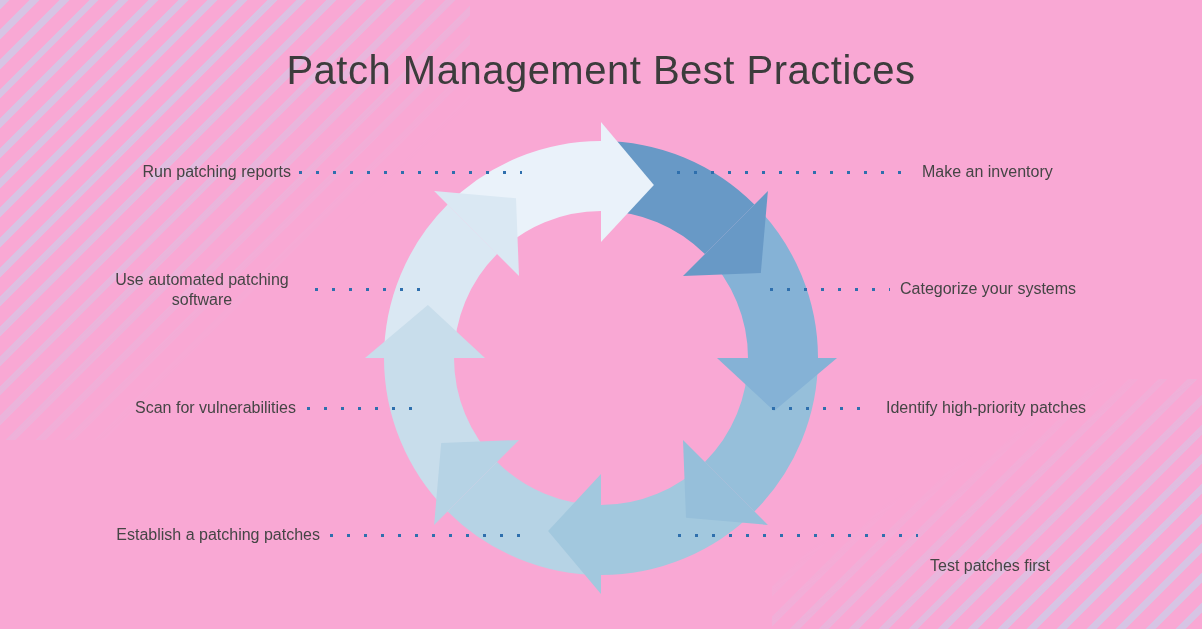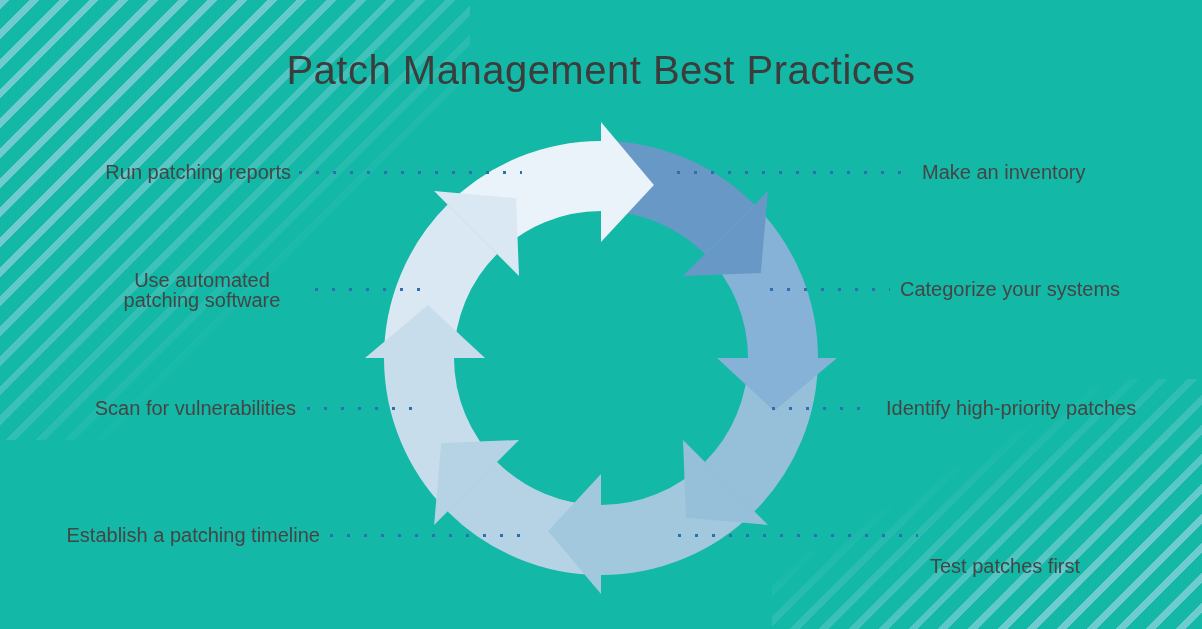--- a/index.html
+++ b/index.html
@@ -1,17 +1,17 @@
 <!DOCTYPE html>
 <html style="--title-color: #3c3c3c; --text-color: #454545; --dot-color: #2e6fad; --stripe-color: #bcdcf2;"><head>
 <meta charset="utf-8">
 <style>
   html,body{margin:0;padding:0;background:#fff;}
   .page{
-    position:relative;width:1202px;height:629px;background:#14b8a6;overflow:hidden;
+    position:relative;width:1202px;height:629px;background:#f9a8d4;overflow:hidden;
     font-family:"Liberation Sans",sans-serif;
   }
   .title{
     position:absolute;left:0;right:0;top:48px;text-align:center;
     font-size:40px;font-weight:400;color:var(--title-color,#3c3c3c);letter-spacing:.5px;
   }
   .corner{position:absolute;pointer-events:none;opacity:.55;}
   .corner-tl{
     left:0;top:0;width:470px;height:440px;
     background:repeating-linear-gradient(135deg, var(--stripe-color,#bcdcf2) 0 7px, rgba(255,255,255,0) 7px 21px);
@@ -19,21 +19,21 @@
     mask-image:linear-gradient(to bottom right,#000 0%,#000 28%,rgba(0,0,0,0) 62%);
   }
   .corner-br{
     right:0;bottom:0;width:430px;height:250px;
     background:repeating-linear-gradient(135deg, var(--stripe-color,#bcdcf2) 0 7px, rgba(255,255,255,0) 7px 21px);
     -webkit-mask-image:linear-gradient(to top left,#000 0%,#000 22%,rgba(0,0,0,0) 62%);
     mask-image:linear-gradient(to top left,#000 0%,#000 22%,rgba(0,0,0,0) 62%);
   }
   #cycle-svg{position:absolute;left:0;top:0;}
   .lbl{
-    position:absolute;font-size:20px;line-height:20px;color:var(--text-color,#454545);
+    position:absolute;font-size:16px;line-height:20px;color:var(--text-color,#454545);
     white-space:nowrap;
   }
   .lbl.wrap{white-space:normal;text-align:center;}
   .l1{top:162px;right:911px;}
   .l2{top:270px;right:894px;width:212px;}
   .l3{top:398px;right:906px;}
   .l4{top:525px;right:882px;}
   .r1{top:162px;left:922px;text-align:center;}
   .r2{top:279px;left:900px;}
   .r3{top:398px;left:886px;}
@@ -86,19 +86,19 @@
   <div class="dots d-l3"></div>
   <div class="dots d-l4"></div>
   <div class="dots d-r1"></div>
   <div class="dots d-r2"></div>
   <div class="dots d-r3"></div>
   <div class="dots d-r4"></div>
 
   <div class="lbl l1">Run patching reports</div>
   <div class="lbl wrap l2">Use automated patching software</div>
   <div class="lbl l3">Scan for vulnerabilities</div>
-  <div class="lbl l4">Establish a patching timeline</div>
+  <div class="lbl l4">Establish a patching patches</div>
   <div class="lbl r1">Make an inventory</div>
   <div class="lbl r2">Categorize your systems</div>
   <div class="lbl r3">Identify high-priority patches</div>
   <div class="lbl r4">Test patches first</div>
 
 </div>
 
 </body></html>

